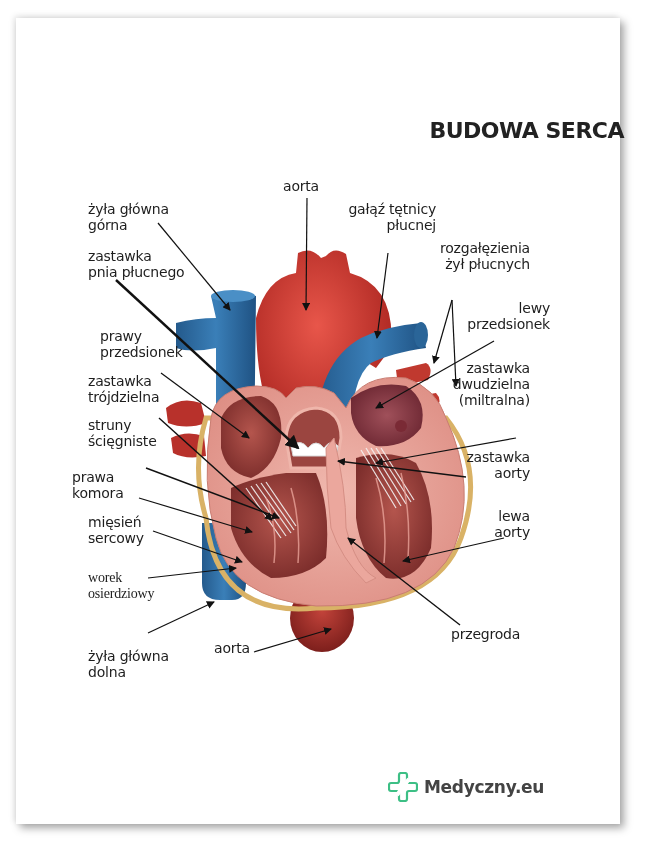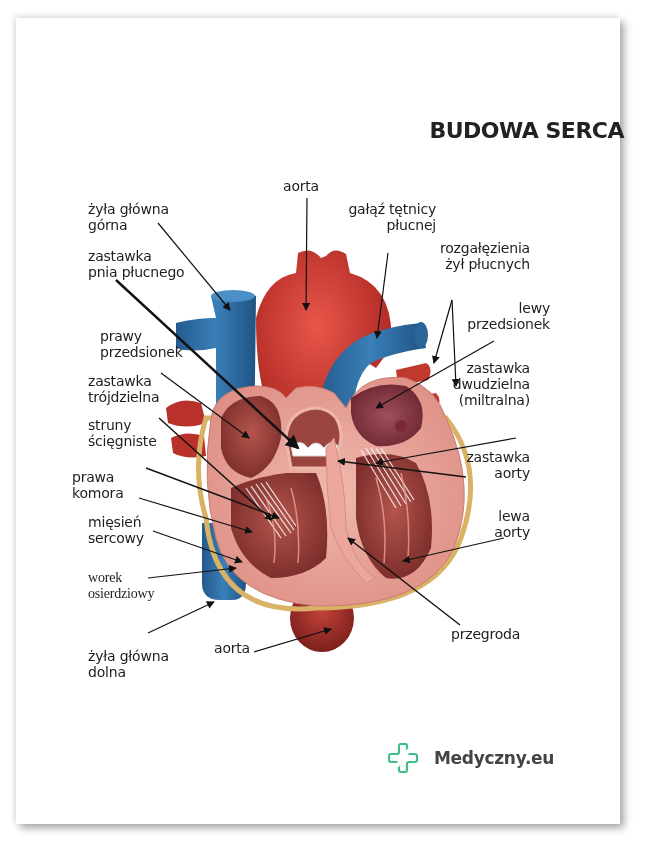--- a/index.html
+++ b/index.html
@@ -17,21 +17,21 @@
     font-weight: bold; font-size: 22px; color: #222222; letter-spacing: -0.5px;
   }
   .label {
     position: absolute; font-size: 14px; line-height: 16px; color: #1e1e1e;
     font-weight: 500; white-space: pre; letter-spacing: -0.2px;
   }
   .right { text-align: right; }
   .center { text-align: center; }
   .art { position: absolute; left: 0; top: 0; width: 604px; height: 806px; }
   .logo {
-    position: absolute; left: 372px; top: 725px; display: flex; align-items: center; gap: 16px; justify-content: flex-end;
+    position: absolute; left: 372px; top: 754px; display: flex; align-items: center; gap: 6px; justify-content: flex-end;
   }
   .logo-text { font-size: 17px; font-weight: bold; color: #444444; letter-spacing: -0.3px; }
 </style>
 </head>
 <body>
 
 <div class="poster">
 
   <div class="title">BUDOWA SERCA</div>
 

